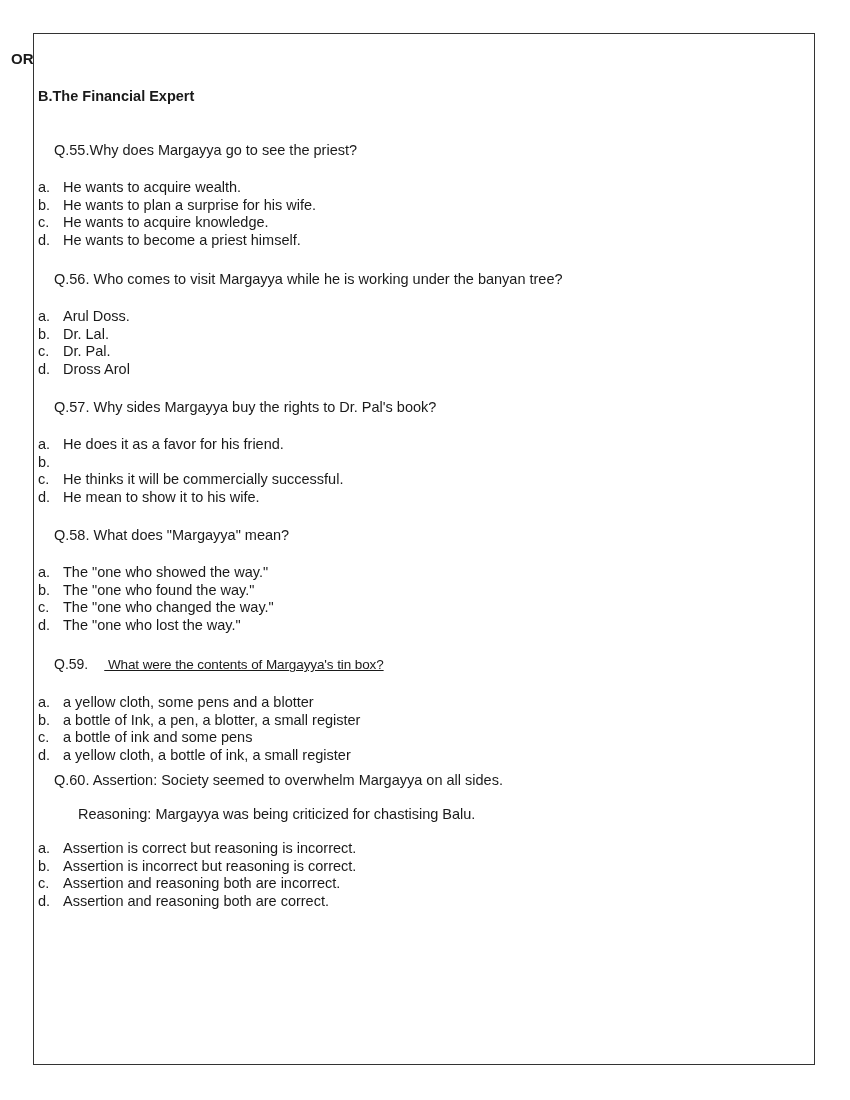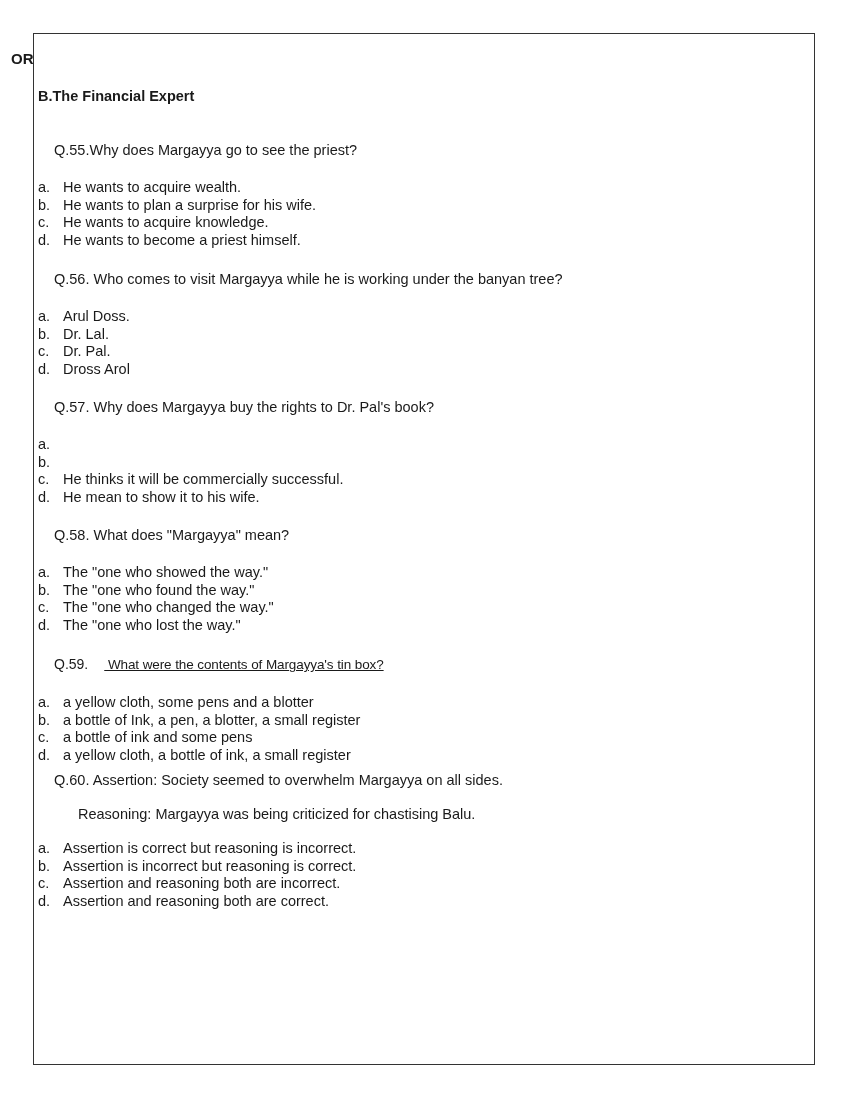--- a/index.html
+++ b/index.html
@@ -65,24 +65,25 @@
           <span>Dr. Pal.</span>
         </li>
       <li>
           <span class="lbl">d.</span>
           <span>Dross Arol</span>
         </li>
     </ul>
   </div>
 
   <div class="q" style="top:382px;">
-    <p class="qtext"><span>Q.57.</span><span> Why does Margayya buy the rights to Dr. Pal's book?</span></p>
+    <p class="qtext"><span>Q.57.</span><span> Why sides Margayya buy the rights to Dr. Pal's book?</span></p>
     <ul class="opts" style="margin-top:20px;">
       <li>
           <span class="lbl">a.</span>
+          <span>He does it as a favor for his friend.</span>
         </li>
       <li>
           <span class="lbl">b.</span>
         </li>
       <li>
           <span class="lbl">c.</span>
           <span>He thinks it will be commercially successful.</span>
         </li>
       <li>
           <span class="lbl">d.</span>

